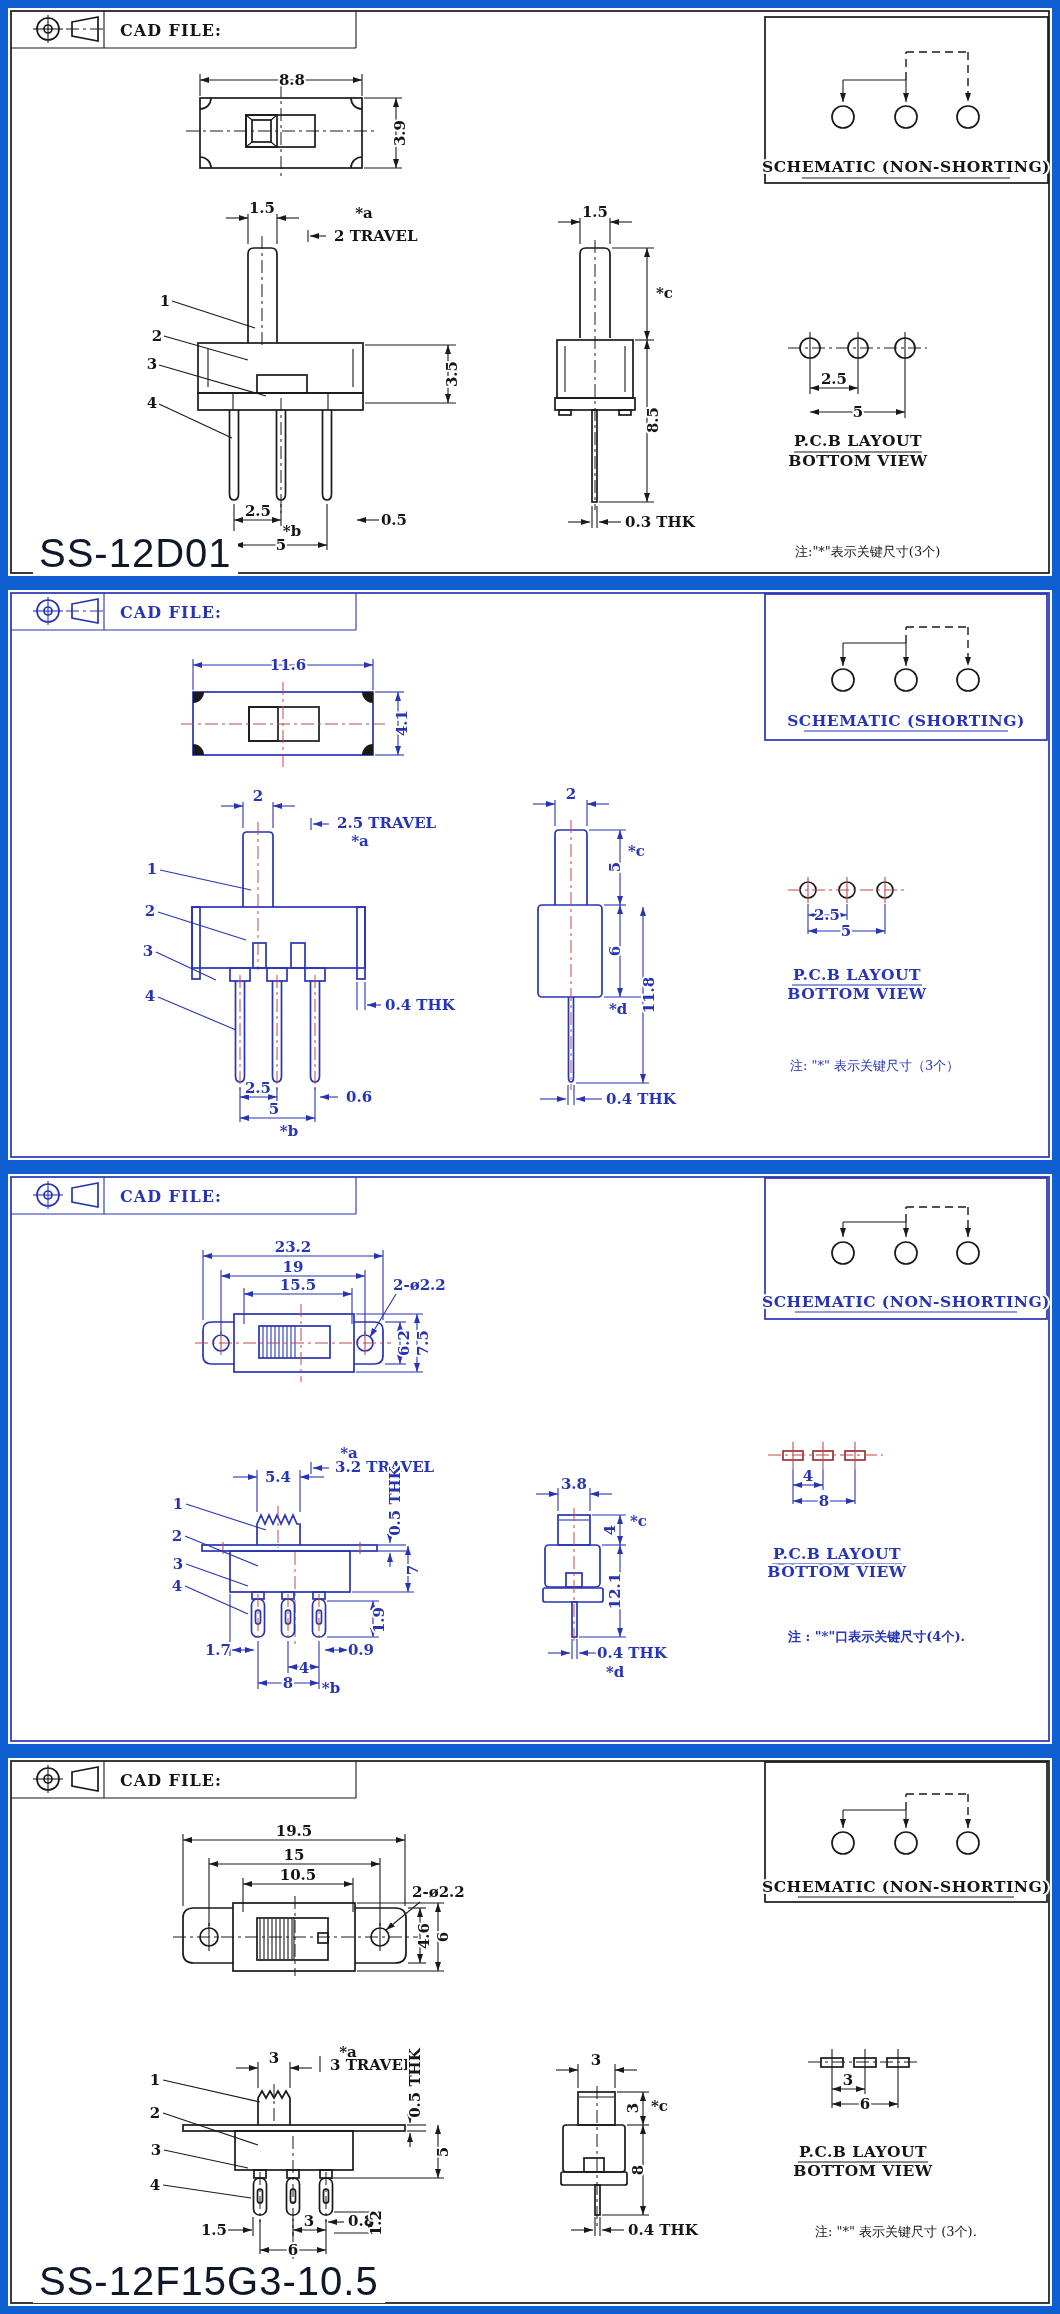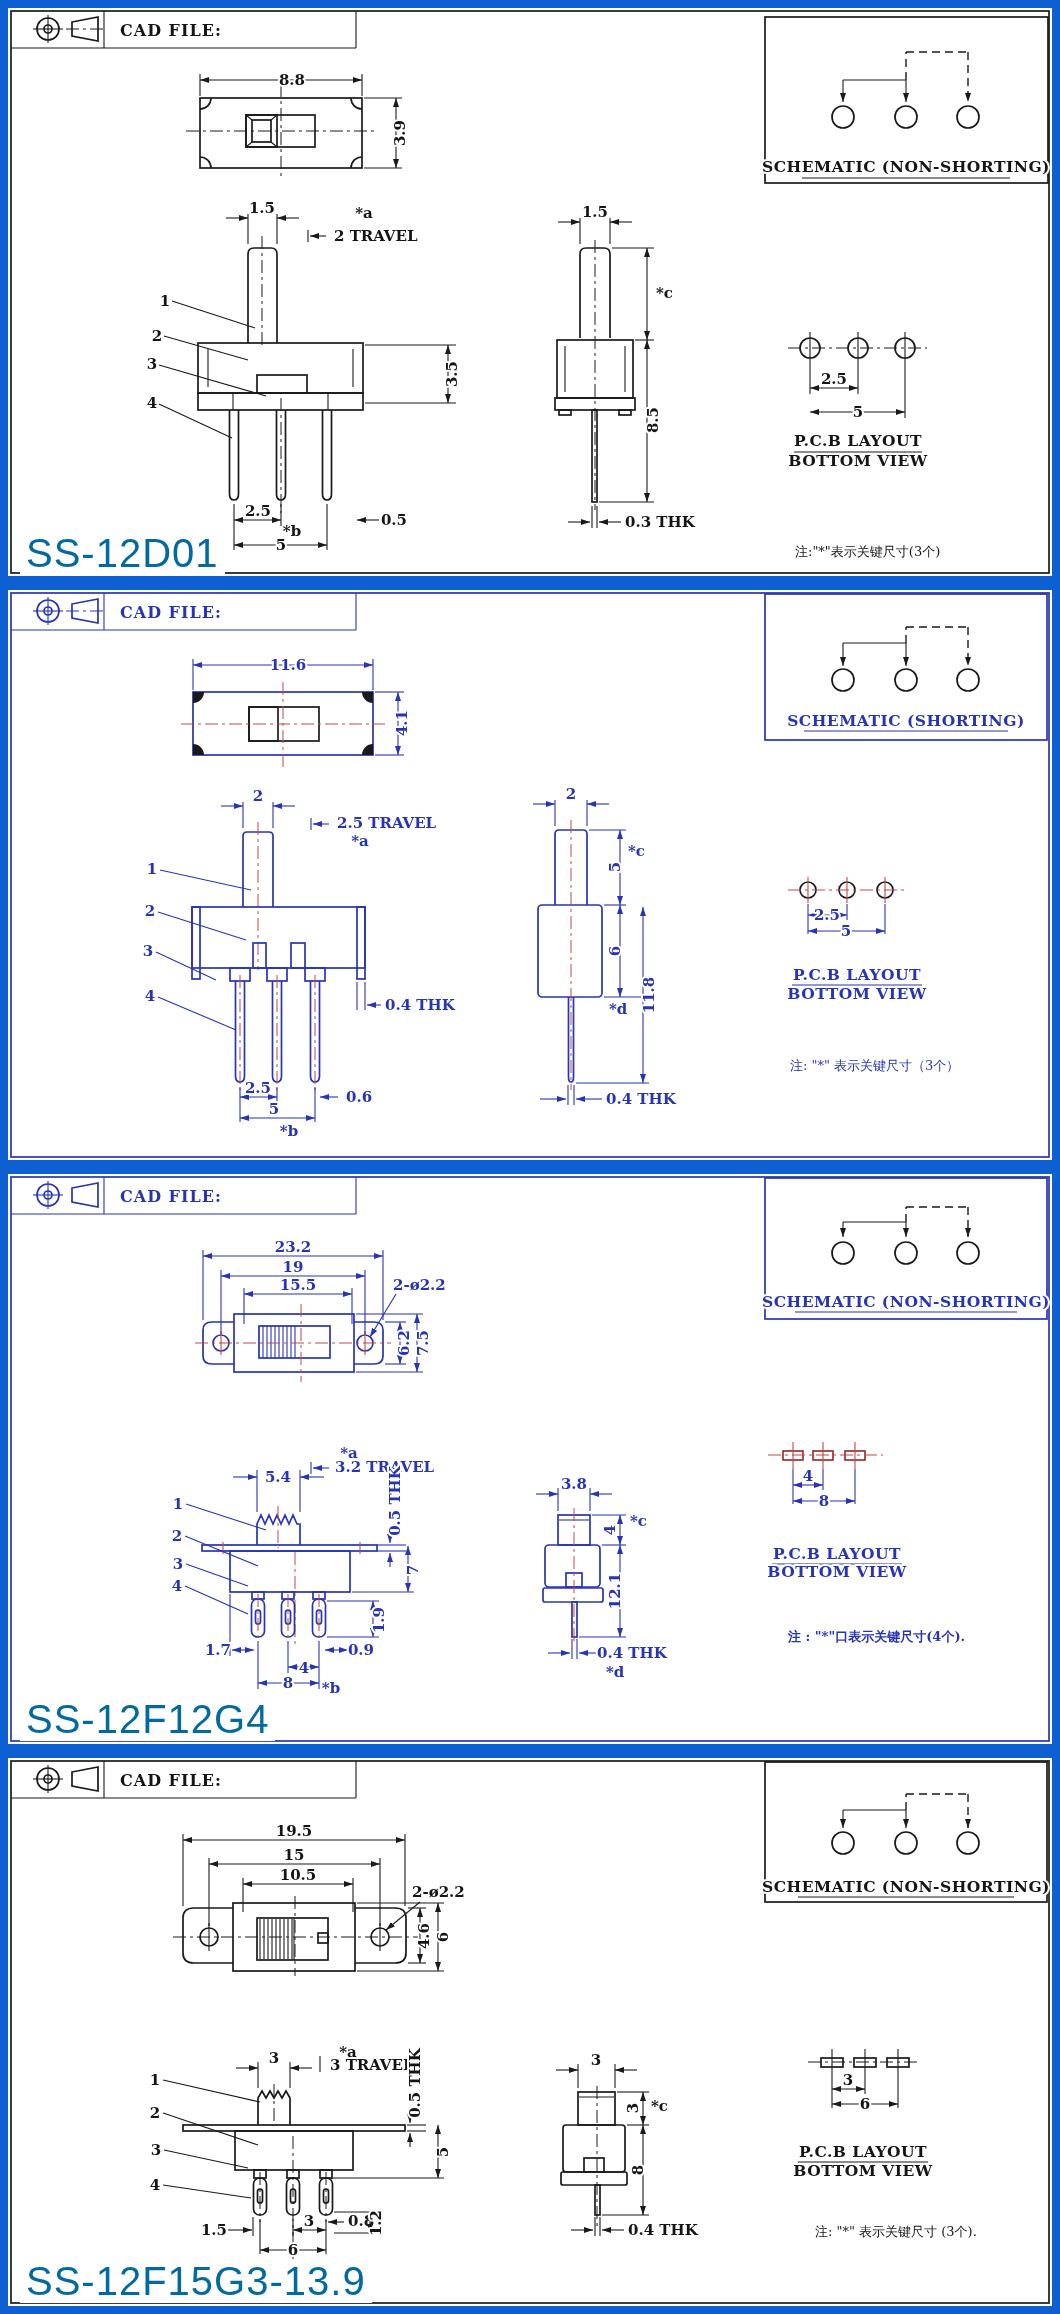--- a/index.html
+++ b/index.html
@@ -15,21 +15,21 @@
   .k{stroke:#1a1a1a}.b{stroke:#2734b6}.r{stroke:#c04848}
   .fk{fill:#1a1a1a}
   .cl{stroke-dasharray:13 4 3 4;stroke-width:1}
   .dsh{stroke-dasharray:8 5;stroke-width:1.4}
   svg text{font:bold 15px "DejaVu Serif",serif;paint-order:stroke;stroke:#fff;stroke-width:4px;stroke-linejoin:round}
   .tk{fill:#151515}.tb{fill:#2734b6}
   .cap{font-size:15.5px;letter-spacing:.5px}
   .hd{font-size:16px;letter-spacing:1px}
   .nt{font-size:13px;font-weight:normal}
   .mid{text-anchor:middle}
-  .model{position:absolute;left:12px;font:40px/1 "Liberation Sans",sans-serif;color:#0369a1;letter-spacing:1px;background:#fff;padding:2px 6px}
+  .model{position:absolute;left:25px;font:40px/1 "Liberation Sans",sans-serif;color:#0f172a;letter-spacing:1px;background:#fff;padding:2px 6px}
   #p1 .model,#p2 .model,#p3 .model{top:523px}
   #p4 .model{top:501px}
 </style>
 </head>
 <body>
 
 <svg width="0" height="0" style="position:absolute">
 <defs>
 <marker id="ak" markerWidth="10" markerHeight="8" refX="9" refY="3" orient="auto-start-reverse" markerUnits="userSpaceOnUse">
         <path d="M0,0L9,3L0,6Z" fill="#1a1a1a" stroke="none"></path>
@@ -536,21 +536,20 @@
     <line x1="785" y1="311" x2="815" y2="311" class="b" marker-start="url(#ab)" marker-end="url(#ab)"></line>
     <text x="800" y="307" class="tb mid">4</text>
     <line x1="785" y1="327" x2="847" y2="327" class="b" marker-start="url(#ab)" marker-end="url(#ab)"></line>
     <text x="816" y="332" class="tb mid">8</text>
     <text x="829" y="385" class="tb cap mid">P.C.B LAYOUT</text>
     <line x1="764" y1="390" x2="894" y2="390" class="b"></line>
     <text x="829" y="403" class="tb cap mid">BOTTOM VIEW</text>
   </g>
   <text x="780" y="467" class="tb nt" style="font-weight:bold">注 : "*"口表示关键尺寸(4个).</text>
 </svg>
-<div class="model">SS-12F12G4</div>
 </div>
 
 <div class="panel" id="p4">
 <svg width="1044" height="548" viewBox="0 0 1044 548">
   <rect x="3" y="3" width="1038" height="542" class="s k"></rect>
   <g>
     <line x1="3" y1="40" x2="348" y2="40" class="k"></line>
         <line x1="348" y1="3" x2="348" y2="40" class="k"></line>
         <line x1="96" y1="3" x2="96" y2="40" class="k"></line>
     <g>
@@ -726,14 +725,14 @@
     <line x1="824" y1="331" x2="857" y2="331" class="k" marker-start="url(#ak)" marker-end="url(#ak)"></line>
     <text x="840" y="327" class="tk mid">3</text>
     <line x1="824" y1="346" x2="890" y2="346" class="k" marker-start="url(#ak)" marker-end="url(#ak)"></line>
     <text x="857" y="351" class="tk mid">6</text>
     <text x="855" y="399" class="tk cap mid">P.C.B LAYOUT</text>
     <line x1="790" y1="404" x2="920" y2="404" class="k"></line>
     <text x="855" y="418" class="tk cap mid">BOTTOM VIEW</text>
   </g>
   <text x="807" y="478" class="tk nt">注: "*" 表示关键尺寸 (3个).</text>
 </svg>
-<div class="model">SS-12F15G3-13.9</div>
+<div class="model">SS-12F15G3-10.5</div>
 </div>
 
 </body></html>

